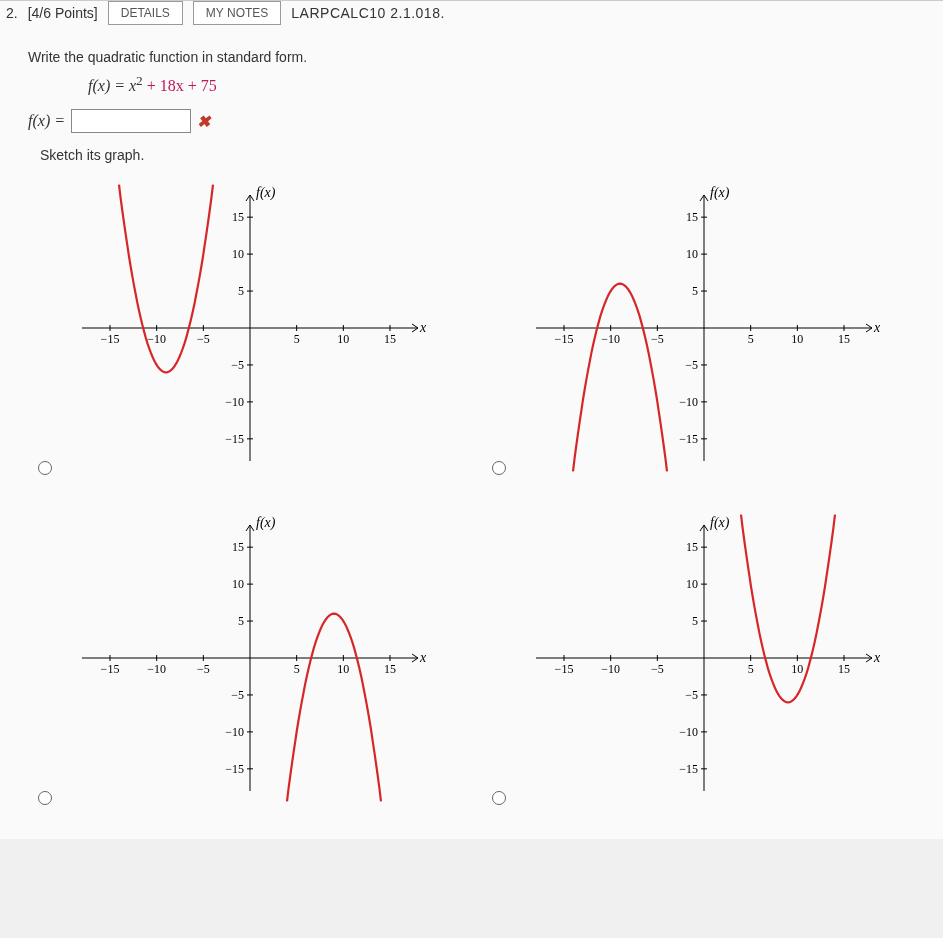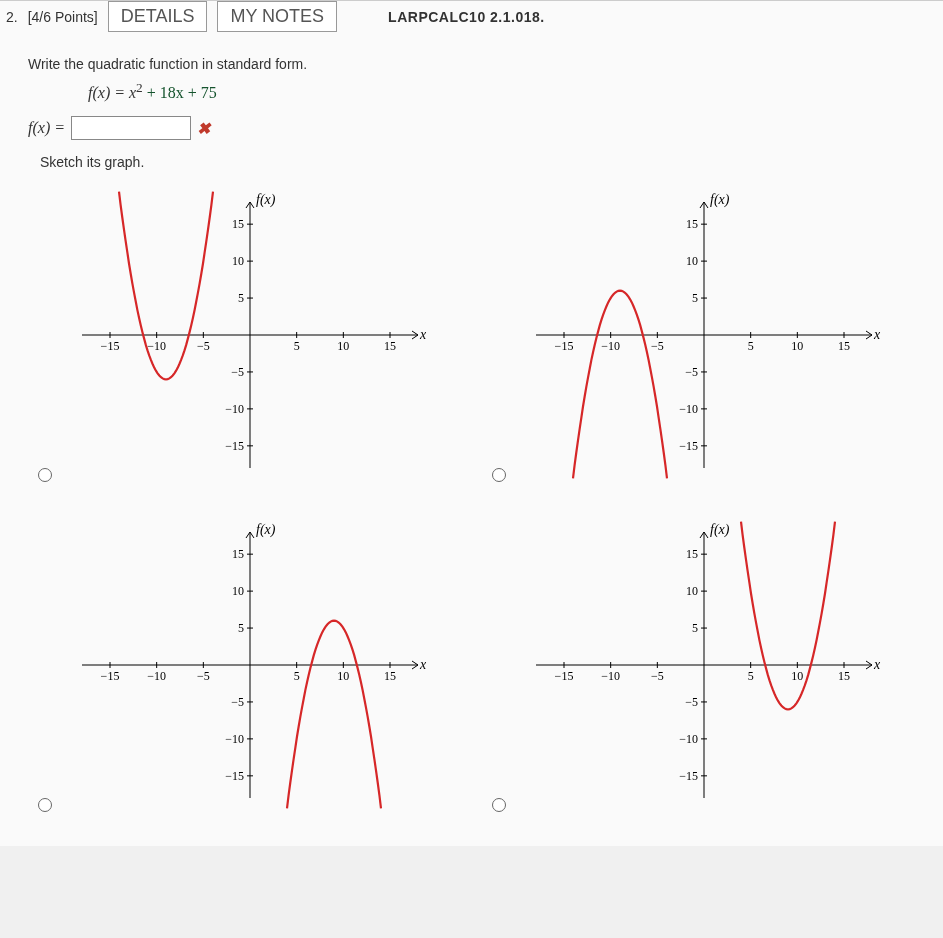--- a/index.html
+++ b/index.html
@@ -18,34 +18,34 @@
   .header-row {
     display: flex;
     align-items: center;
     gap: 10px;
     padding: 0 6px 8px 6px;
   }
   .btn {
     border: 1px solid #999;
     background: #fff;
     padding: 4px 12px;
-    font-size: 18px;
+    font-size: 12px;
     color: #555;
     cursor: pointer;
   }
-  .source-ref { font-weight: bold; letter-spacing: 0.5px; margin-left: 41px; }
+  .source-ref { font-weight: normal; letter-spacing: 0.5px; }
   .content { padding: 6px 28px; }
   .prompt { margin: 10px 0 8px 0; }
   .equation {
     font-family: 'Times New Roman', serif;
     font-style: italic;
     margin: 6px 0 14px 60px;
     font-size: 16px;
   }
-  .equation .blue { color: #14532d; font-style: normal; font-weight: normal; }
+  .equation .blue { color: #be185d; font-style: normal; font-weight: normal; }
   .answer-row {
     display: flex;
     align-items: center;
     gap: 6px;
     margin: 8px 0 14px 0;
     font-family: 'Times New Roman', serif;
     font-style: italic;
     font-size: 16px;
   }
   .answer-input {

